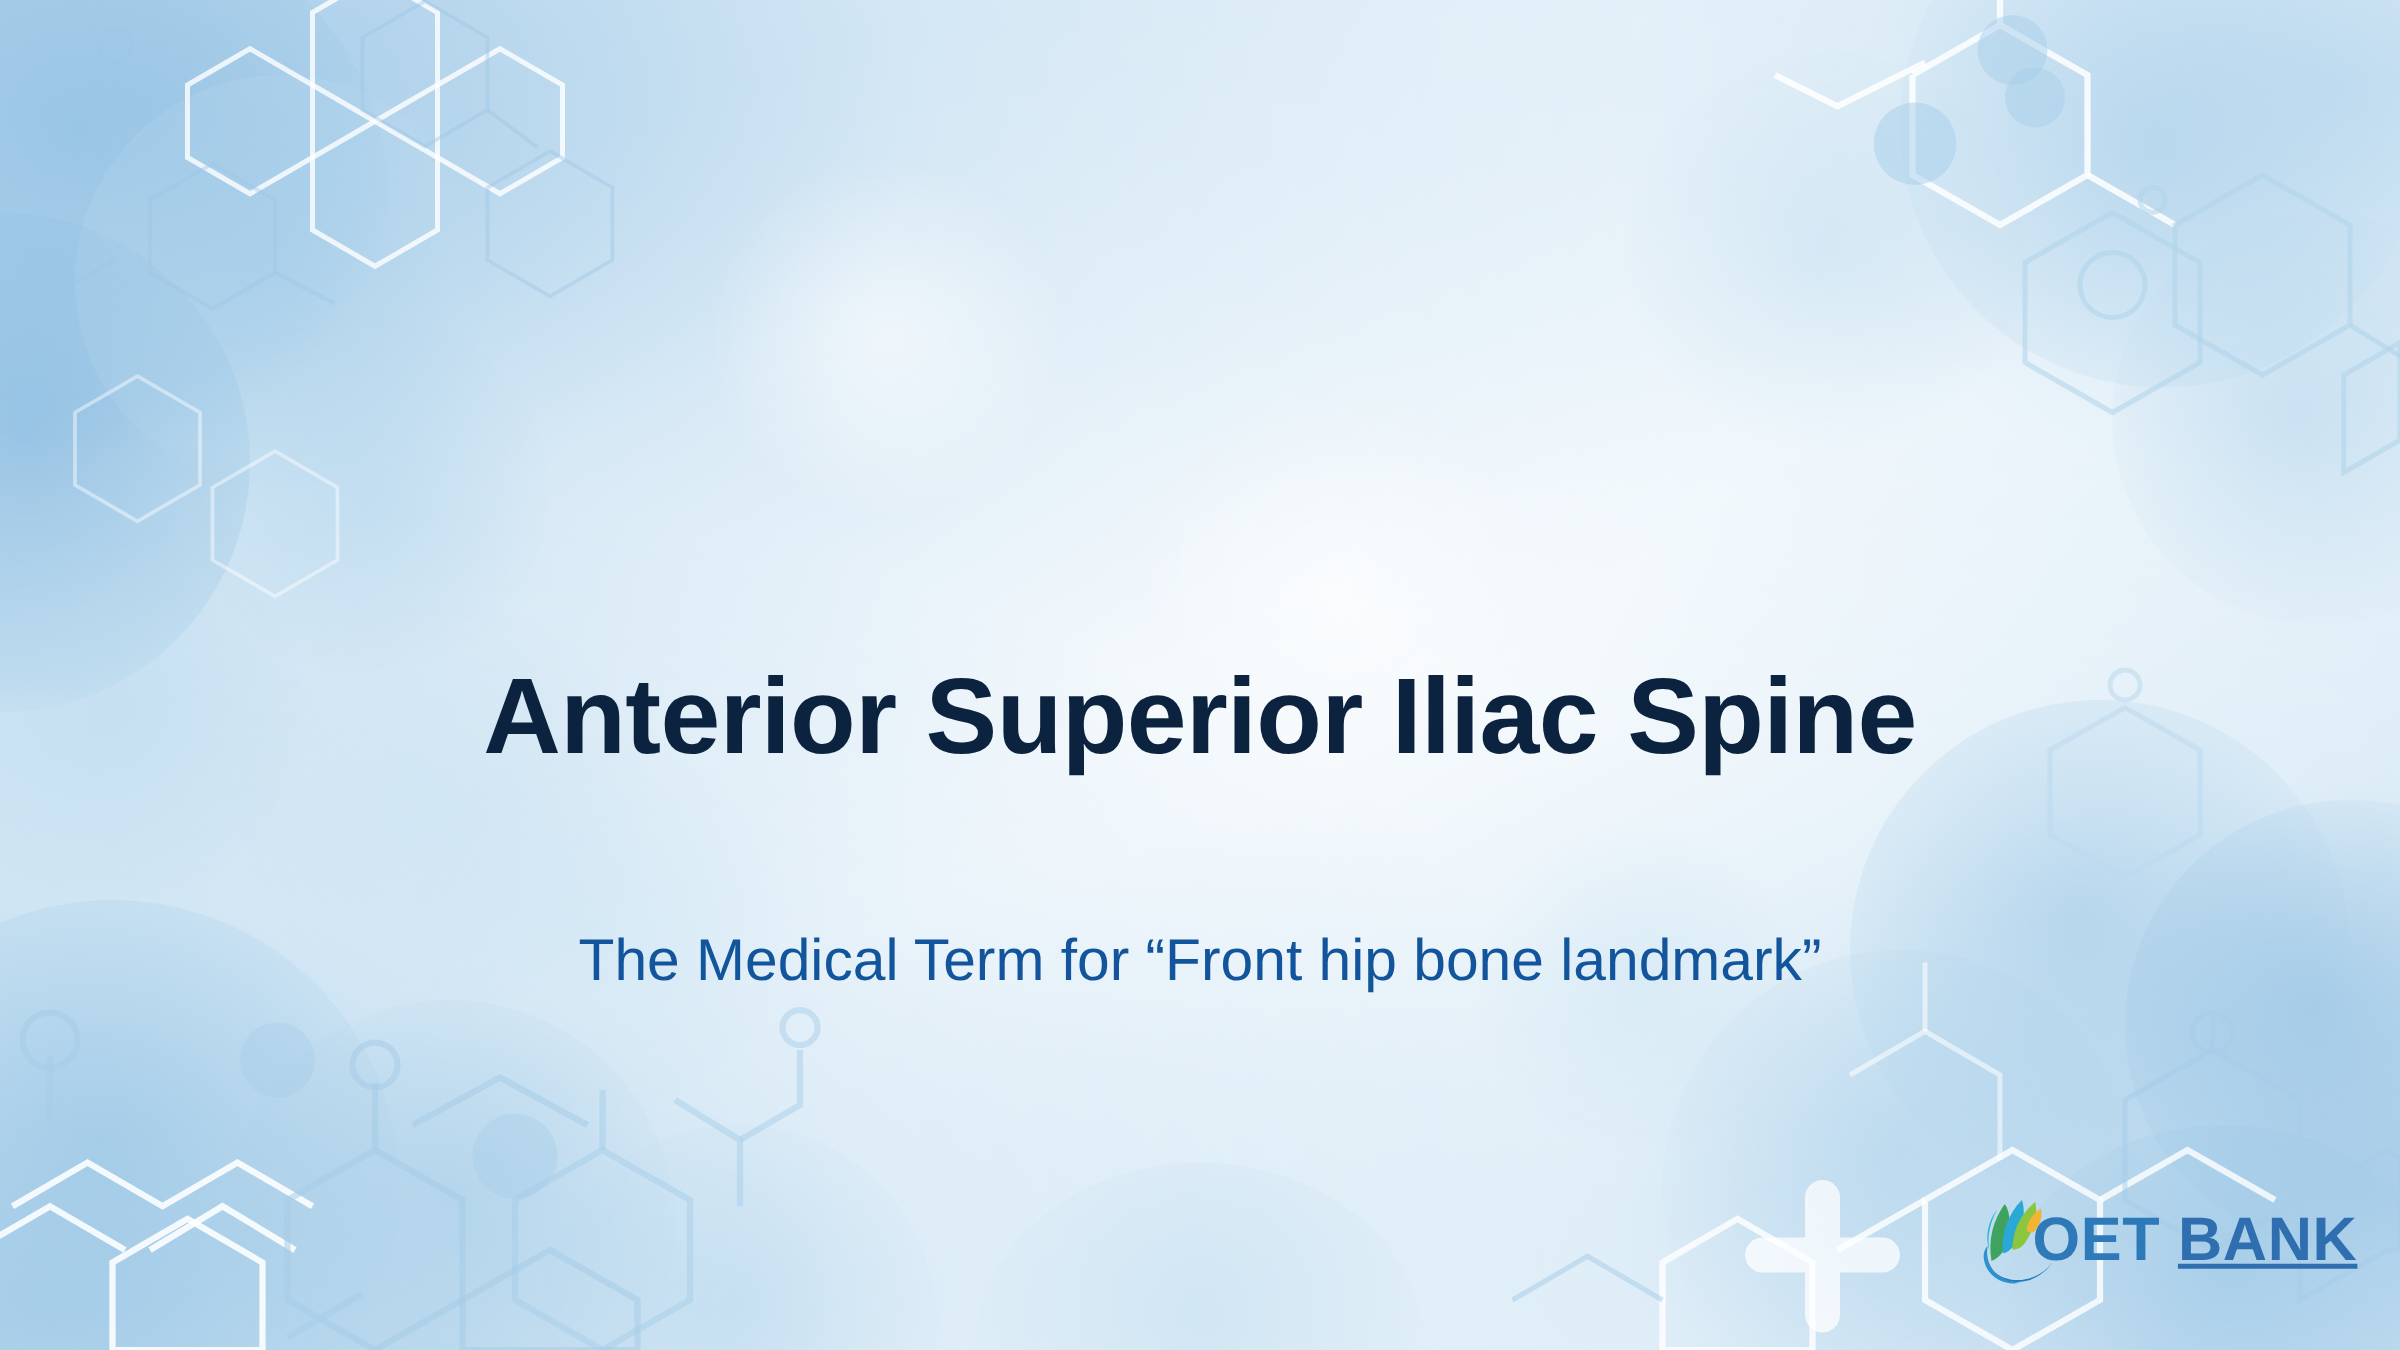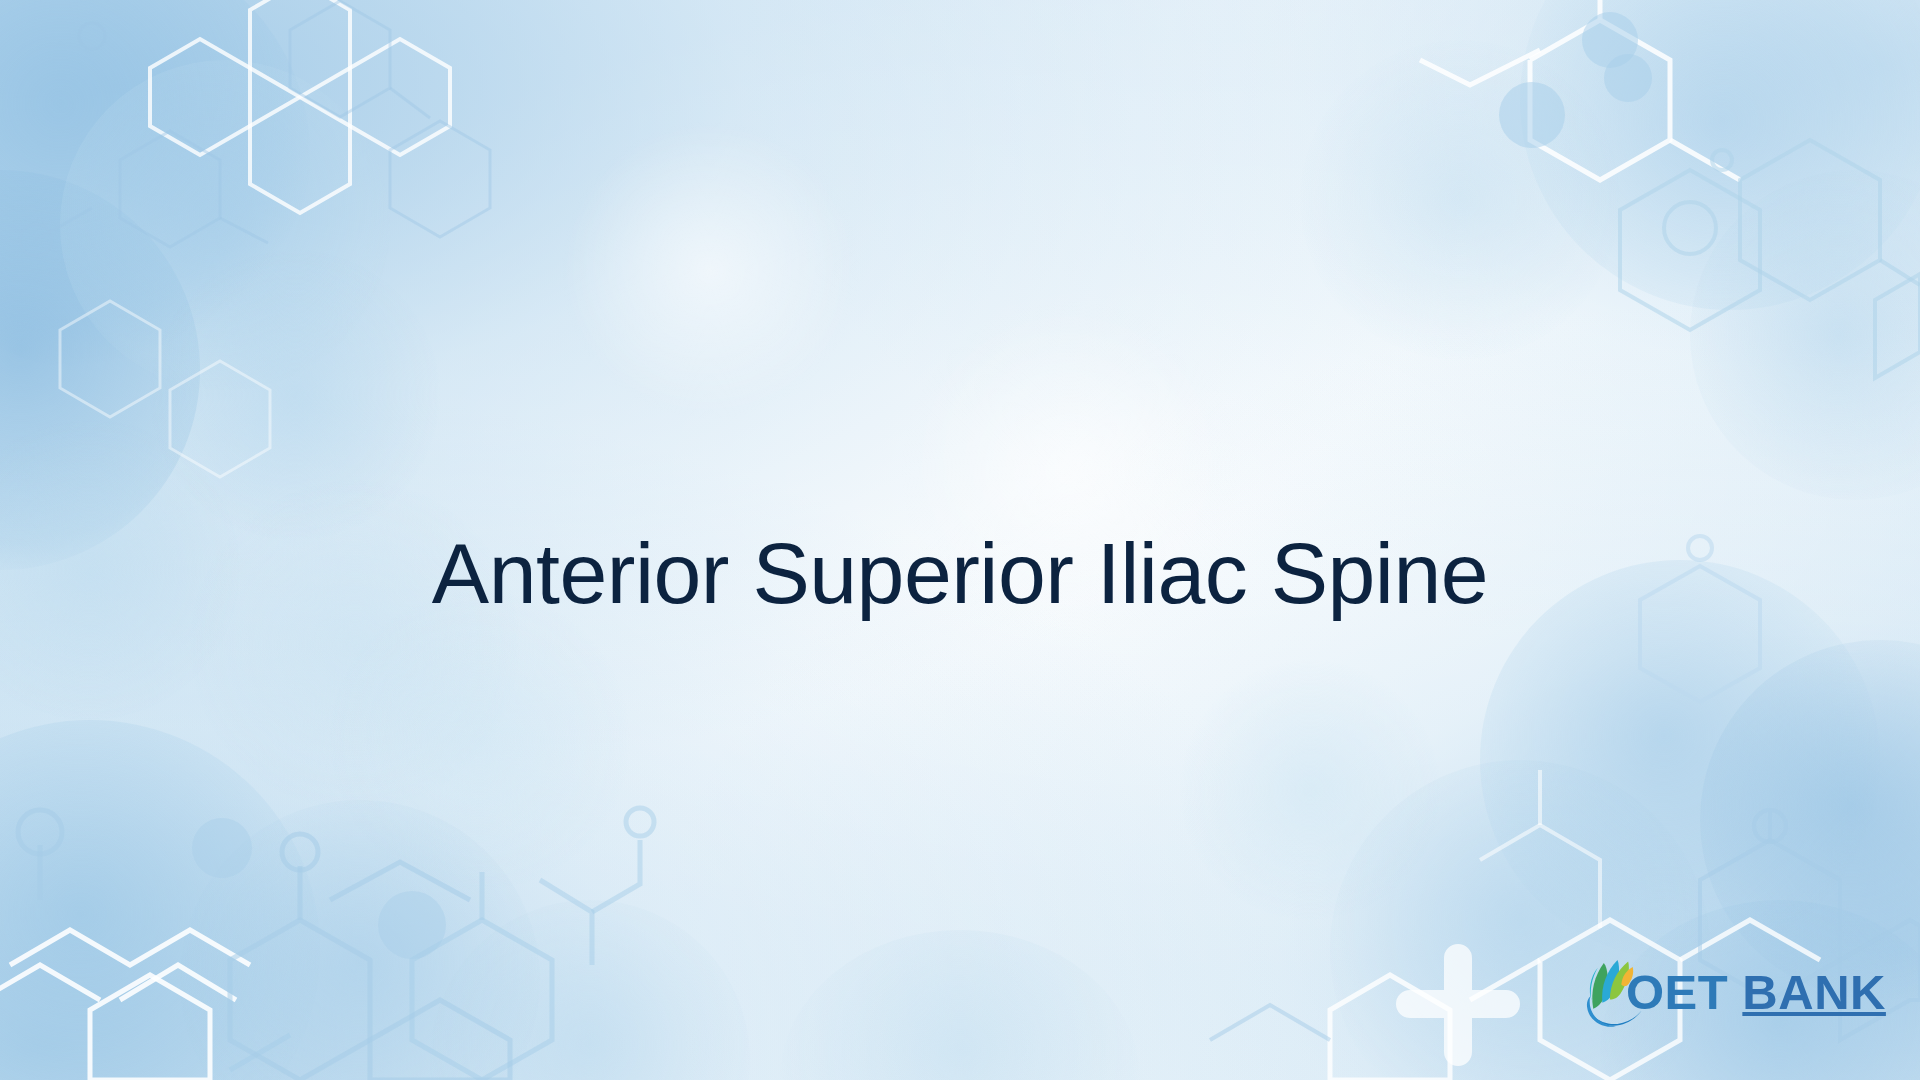--- a/index.html
+++ b/index.html
@@ -59,21 +59,21 @@
   }
 
   #title {
     position: absolute;
     left: 0;
     right: 0;
     top: 470px;
     text-align: center;
     font-family: "Liberation Sans", sans-serif;
     font-size: 86px;
-    font-weight: 400;
+    font-weight: 700;
     line-height: 1.06;
     letter-spacing: -0.5px;
     color: #0c2340;
     white-space: nowrap;
   }
 
   #subtitle {
     position: absolute;
     left: 0;
     right: 0;
@@ -256,20 +256,21 @@
   </svg>
 
   <svg class="bg-layer" viewBox="0 0 1920 1080" preserveAspectRatio="none">
     <path d="M1410 990 h34 v-32 a14 14 0 0 1 14 -14 h0 a14 14 0 0 1 14 14 v32 h34 a14 14 0 0 1 14 14 v0 a14 14 0 0 1 -14 14 h-34 v34 a14 14 0 0 1 -14 14 h0 a14 14 0 0 1 -14 -14 v-34 h-34 a14 14 0 0 1 -14 -14 v0 a14 14 0 0 1 14 -14 z" fill="#ffffff" fill-opacity="0.72"></path>
   </svg>
 
   <div id="content">
 
     <h1 id="title">Anterior Superior Iliac Spine</h1>
 
+    <p id="subtitle">The Medical Term for “Front hip bone landmark”</p>
 
     <div id="logo">
 
       <svg id="logo-mark" viewBox="0 0 100 100">
 
         <path d="M20 72 C16 50 22 28 34 12 C40 20 41 38 35 56 C32 64 26 70 20 72 Z" fill="#3fa35f"></path>
         <path d="M32 64 C30 42 38 22 52 8 C56 18 54 36 46 52 C42 59 37 63 32 64 Z" fill="#2aa9d6"></path>
         <path d="M42 60 C42 40 51 22 66 10 C69 21 65 39 56 52 C52 58 47 60 42 60 Z" fill="#8cc63f"></path>
         <path d="M57 40 C58 30 63 22 72 17 C74 25 71 35 65 41 C62 43 59 42 57 40 Z" fill="#f2b434"></path>
 

